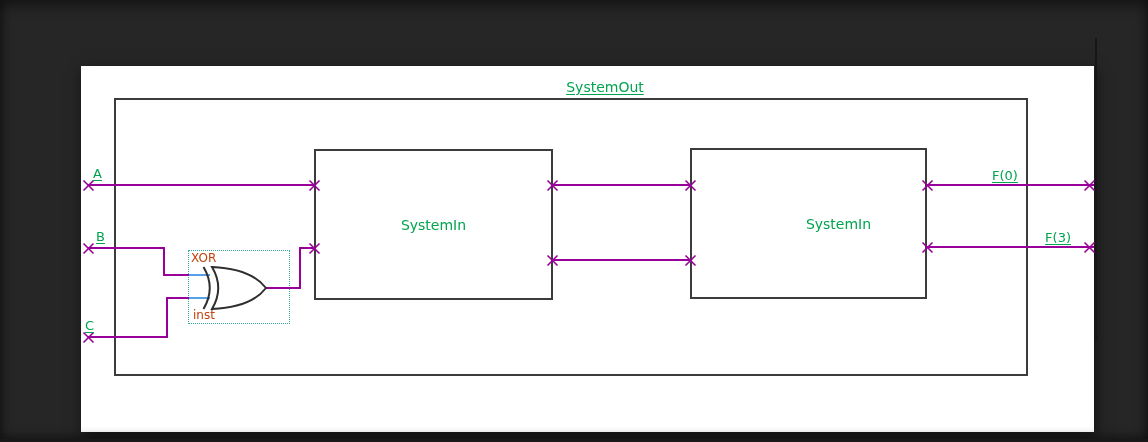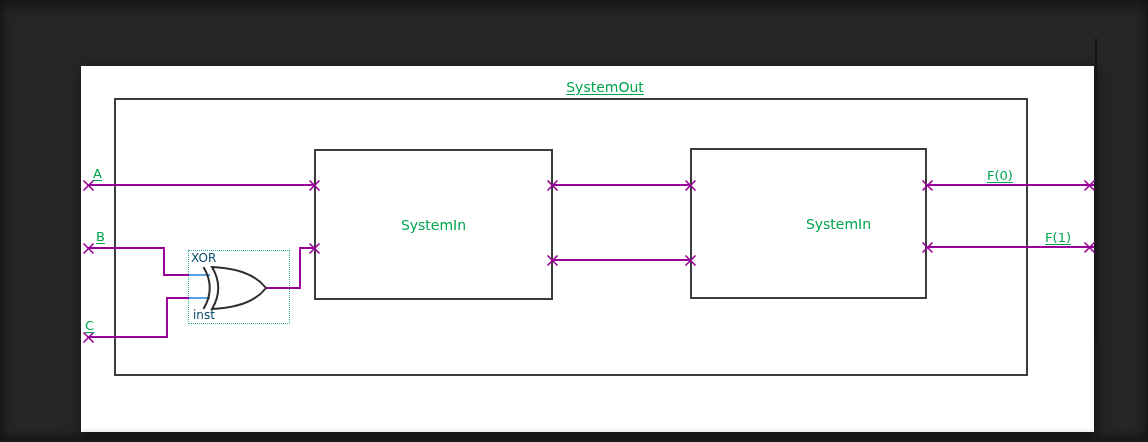--- a/index.html
+++ b/index.html
@@ -30,21 +30,21 @@
              text-underline-offset:2px;transform:translateX(-50%);white-space:nowrap;z-index:6;}
   
   .wire{position:absolute;background:#990099;z-index:3;}
   .stub{position:absolute;background:#55a0e8;z-index:2;}
   
   .xmark{position:absolute;width:13px;height:13px;margin:-6px 0 0 -6px;z-index:5;}
   .xmark svg{display:block;}
   
   .selbox{position:absolute;left:107px;top:184px;width:102px;height:74px;
           box-sizing:border-box;border:1px dotted #2fae9e;z-index:1;}
-  .gate-label{position:absolute;color:#0c4a6e;font-size:12px;z-index:6;white-space:nowrap;}
+  .gate-label{position:absolute;color:#c2410c;font-size:12px;z-index:6;white-space:nowrap;}
   .gate-svg{position:absolute;left:121px;top:200px;z-index:4;}
 </style>
 </head>
 <body>
 
 <div class="canvas">
 
   <div class="rect" style="left:33px;top:32px;width:914px;height:278px;"></div>
   <div class="top-label" style="left:524px;top:13px;">SystemOut</div>
 
@@ -81,22 +81,22 @@
   <svg class="gate-svg" width="67" height="44" viewBox="0 0 67 44">
     <path d="M 1.5,1 Q 14,22 1.5,43" fill="none" stroke="#2e2e2e" stroke-width="2"></path>
     <path d="M 10,1 C 34,2 54,9 64,22 C 54,35 34,42 10,43 Q 22.5,22 10,1 Z" fill="#ffffff" stroke="#2e2e2e" stroke-width="2"></path>
   </svg>
   <div class="gate-label" style="left:110px;top:185px;">XOR</div>
   <div class="gate-label" style="left:112px;top:242px;">inst</div>
 
   <div class="net-label" style="left:12px;top:100px;">A</div>
   <div class="net-label" style="left:15px;top:163px;">B</div>
   <div class="net-label" style="left:4px;top:252px;">C</div>
-  <div class="net-label" style="left:906px;top:102px;width:36px;text-align:left;">F(0)</div>
-  <div class="net-label" style="left:954px;top:164px;width:36px;text-align:right;">F(1)</div>
+  <div class="net-label" style="left:906px;top:102px;width:36px;text-align:center;">F(0)</div>
+  <div class="net-label" style="left:954px;top:164px;width:36px;text-align:right;">F(3)</div>
 
   <span class="xmark" style="left:7px;top:119px;">
       <svg width="13" height="13" viewBox="0 0 13 13">
         <line x1="1.5" y1="1.5" x2="11.5" y2="11.5" stroke="#990099" stroke-width="1.6"></line>
         <line x1="11.5" y1="1.5" x2="1.5" y2="11.5" stroke="#990099" stroke-width="1.6"></line>
       </svg>
     </span>
   <span class="xmark" style="left:233px;top:119px;">
       <svg width="13" height="13" viewBox="0 0 13 13">
         <line x1="1.5" y1="1.5" x2="11.5" y2="11.5" stroke="#990099" stroke-width="1.6"></line>

